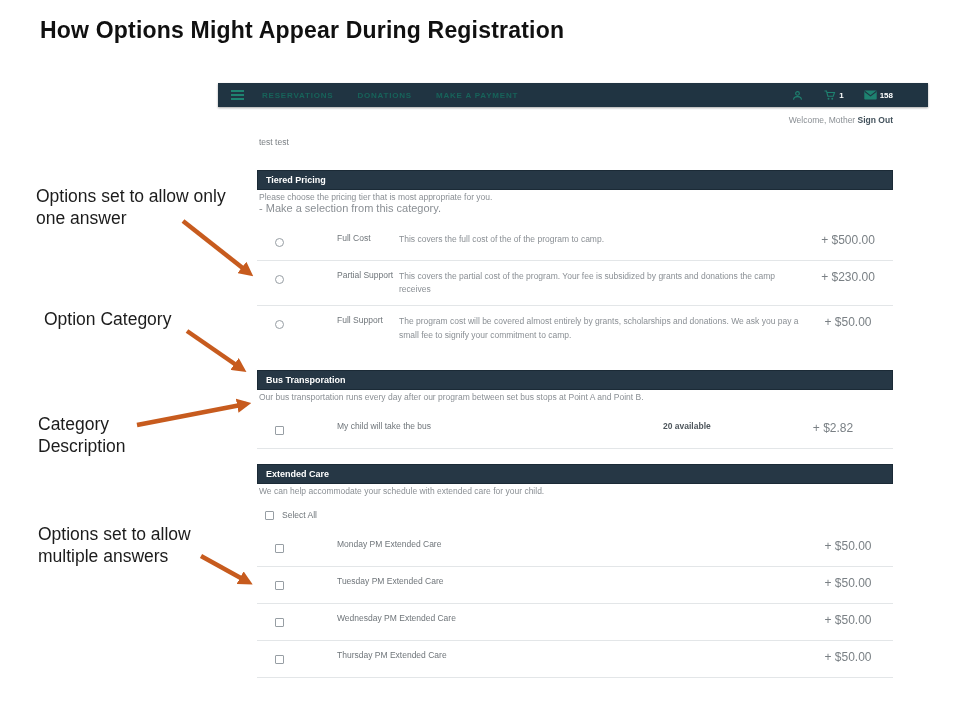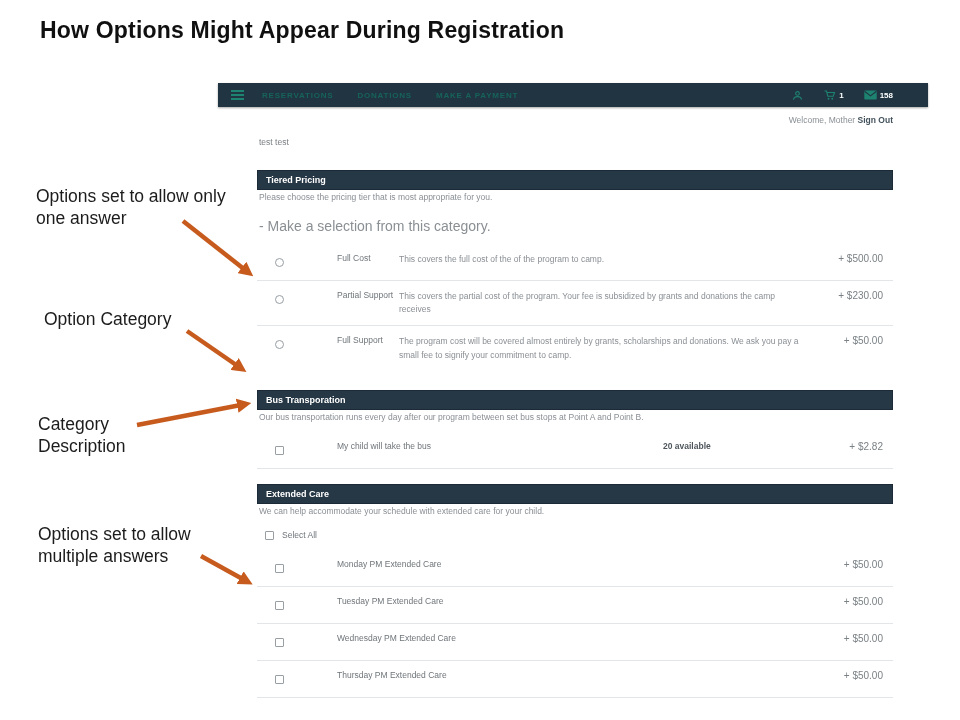--- a/index.html
+++ b/index.html
@@ -31,32 +31,32 @@
   .welcome-row { padding-top:8px; text-align:right; font-size:8.5px; color:#8a8f94; }
   .signout { color:#43525c; font-weight:bold; cursor:pointer; }
   .page-title { margin:7px 0 0 3px; font-size:14px; font-weight:bold; color:#55595c; }
   .page-sub { margin:12px 0 0 2px; font-size:8.5px; color:#7a7f83; }
 
   .sec-bar { margin-top:23px; height:20px; background:#263745; border:1px solid #1b2a36; display:flex; align-items:center; padding-left:8px; }
   .sec-bar.tight { margin-top:19px; }
   .sec-bar.tight2 { margin-top:15px; }
   .sec-title { font-size:9px; font-weight:bold; color:#ffffff; }
   .sec-desc { margin-top:2px; padding-left:2px; font-size:8.5px; color:#8a8f94; }
-  .sec-note { margin-top:16px; padding-left:2px; font-size:14px; color:#8a8f94; }
+  .sec-note { padding-left:2px; font-size:11px; color:#8a8f94; }
 
   .rows { margin-top:10px; }
   .opt-row { display:grid; grid-template-columns:62px 62px 1fr 80px; align-items:start; padding:9px 0 9px 18px; border-bottom:1px solid #e3e6e8; }
   .opt-row.no-b { border-bottom:none; }
   .opt-row.simple { grid-template-columns:62px 1fr 80px; }
   .opt-row.bus { grid-template-columns:62px 326px 120px 1fr; }
   .radio { width:9px; height:9px; border:1px solid #979ea4; border-radius:50%; background:#fff; display:inline-block; margin-top:1px; cursor:pointer; }
   .check { width:9px; height:9px; border:1px solid #979ea4; border-radius:1px; background:#fff; display:inline-block; margin-top:1px; cursor:pointer; }
   .opt-label { font-size:8.5px; color:#6f757a; }
   .opt-desc { font-size:8.5px; color:#8a8f94; line-height:1.55; padding-right:14px; }
-  .opt-price { font-size:10px; color:#7a8085; text-align:right; padding-right:10px; }
+  .opt-price { font-size:12px; color:#7a8085; text-align:center; padding-right:10px; }
   .opt-avail { font-size:8.5px; font-weight:bold; color:#4e565c; }
 
   .select-all { margin-top:14px; padding-left:8px; display:flex; align-items:center; gap:8px; font-size:8.5px; color:#6f757a; }
 </style>
 </head>
 <body>
 
 <div class="slide">
 
   <div class="slide-title">How Options Might Appear During Registration</div>

